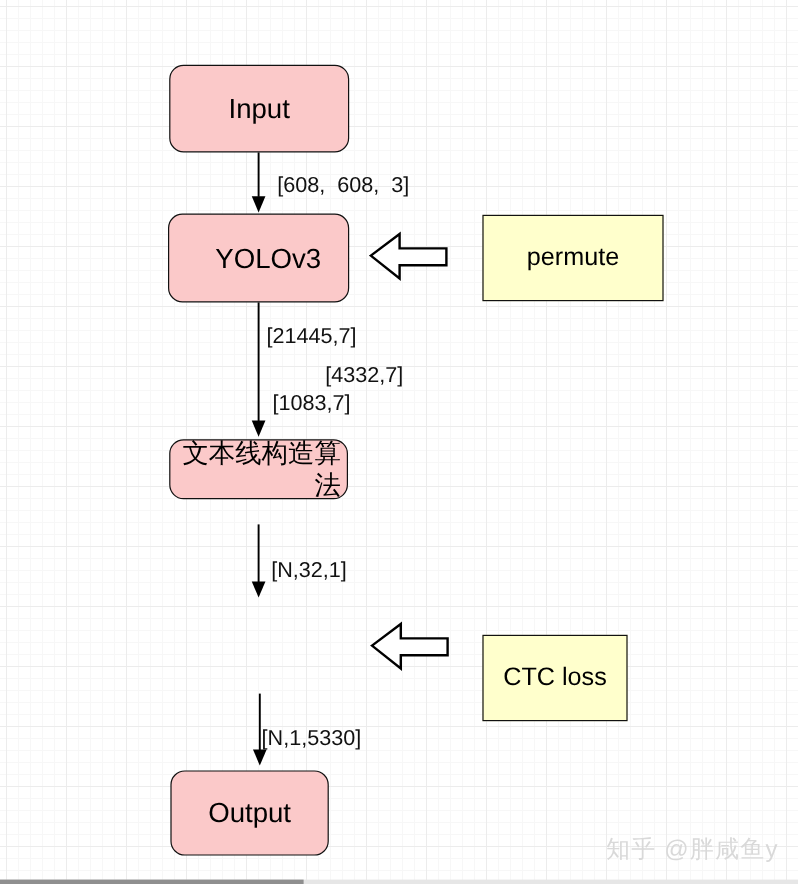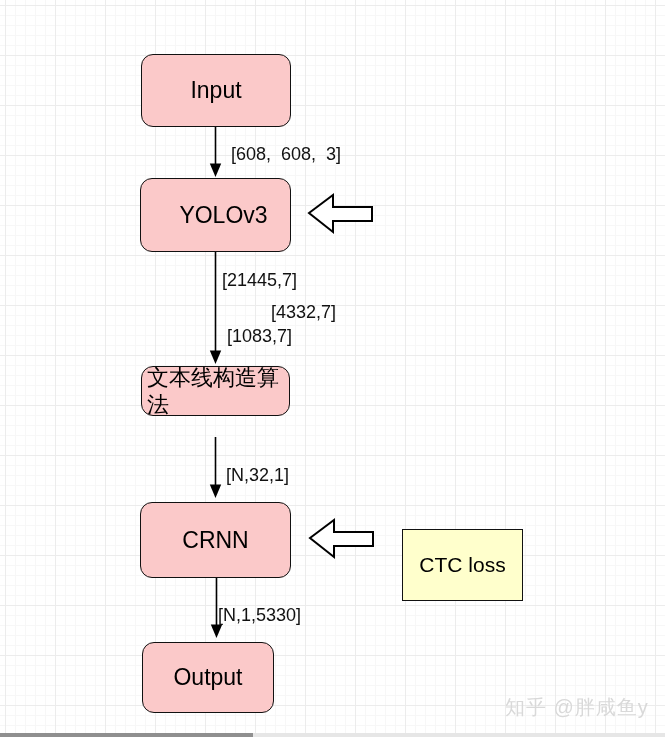--- a/index.html
+++ b/index.html
@@ -17,21 +17,21 @@
       linear-gradient(90deg, var(--grid_minor,#f7f7f7) 1px, transparent 1px);
     background-size:50px 50px,50px 50px,10px 10px,10px 10px;
     background-position:5px 5px;
   }
   .node{
     position:absolute;
     background:var(--node_fill,#fbc9c9);
     border:1.6px solid var(--shape_border,#111111);
     border-radius:12px;
     display:flex;align-items:center;justify-content:center;
-    font-size:23px;color:#000;text-align:left;
+    font-size:23px;color:#000;text-align:right;
     box-sizing:border-box;line-height:1.25;
   }
   .note{
     position:absolute;
     background:var(--note_fill,#ffffcc);
     border:1.6px solid var(--shape_border,#111111);
     display:flex;align-items:center;justify-content:center;
     font-size:21px;color:#000;text-align:center;
     box-sizing:border-box;
   }
@@ -104,28 +104,28 @@
   </div>
 
   <div class="node" id="n-yolov3">
     <span>YOLOv3</span>
   </div>
 
   <div class="node" id="n-textline">
     <span>文本线构造算法</span>
   </div>
 
-  <div class="node" id="n-crnn">
-    <span>CRNN</span>
-  </div>
 
   <div class="node" id="n-output">
     <span>Output</span>
   </div>
 
+  <div class="note" id="a-permute">
+    <span>permute</span>
+  </div>
 
   <div class="note" id="a-ctcloss">
     <span>CTC loss</span>
   </div>
 
   <div class="edge-label" id="el-1">[608,  608,  3]</div>
   <div class="edge-label" id="el-2">[21445,7]</div>
   <div class="edge-label" id="el-3">[4332,7]</div>
   <div class="edge-label" id="el-4">[1083,7]</div>
   <div class="edge-label" id="el-5">[N,32,1]</div>

